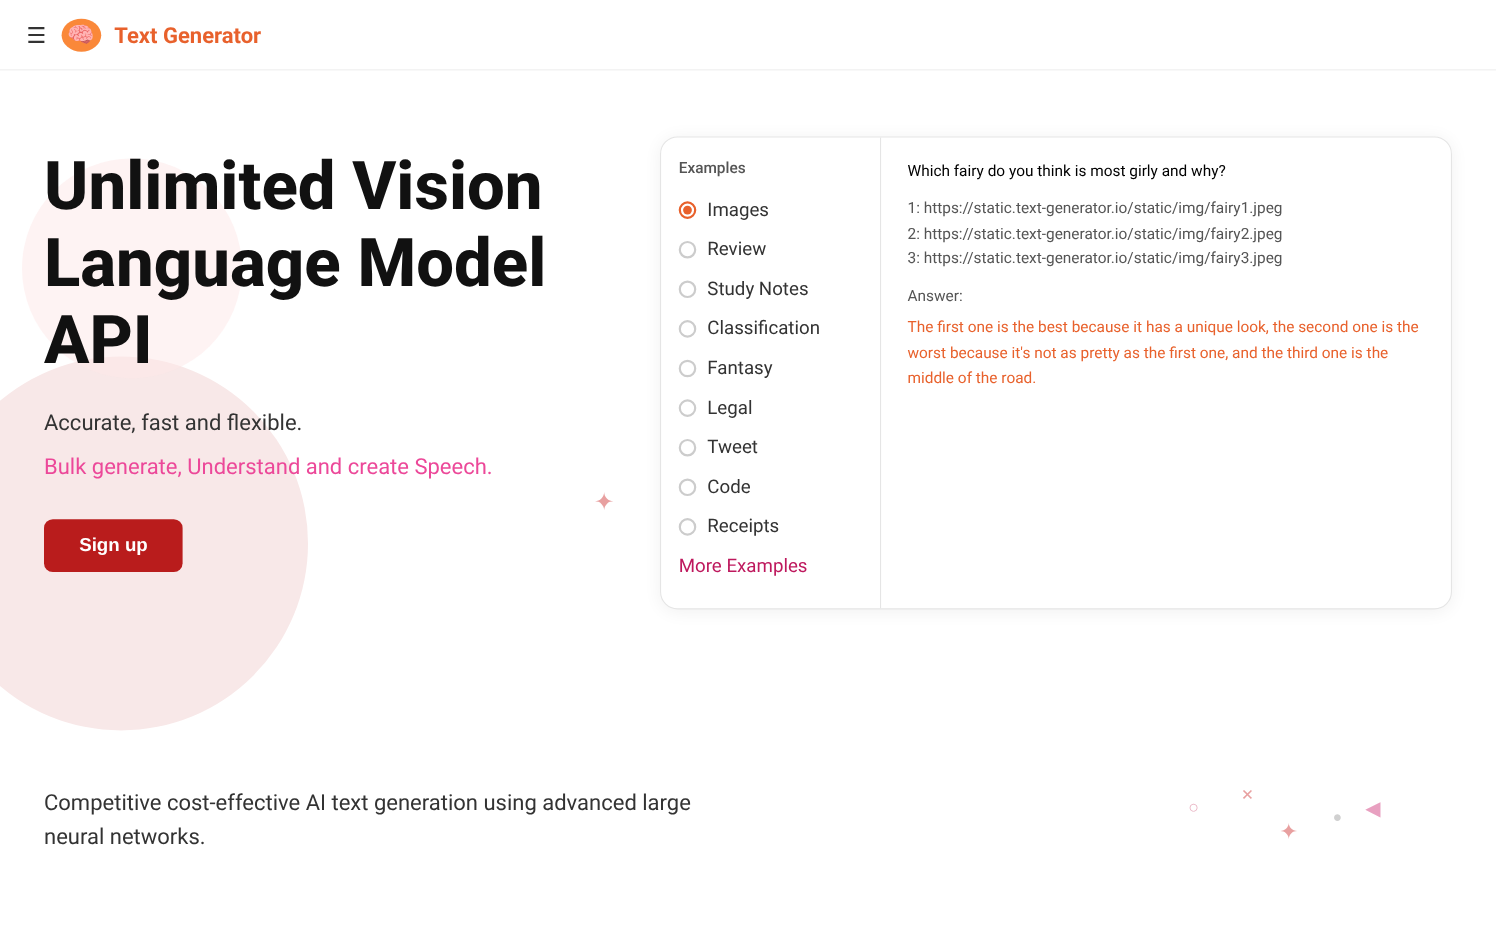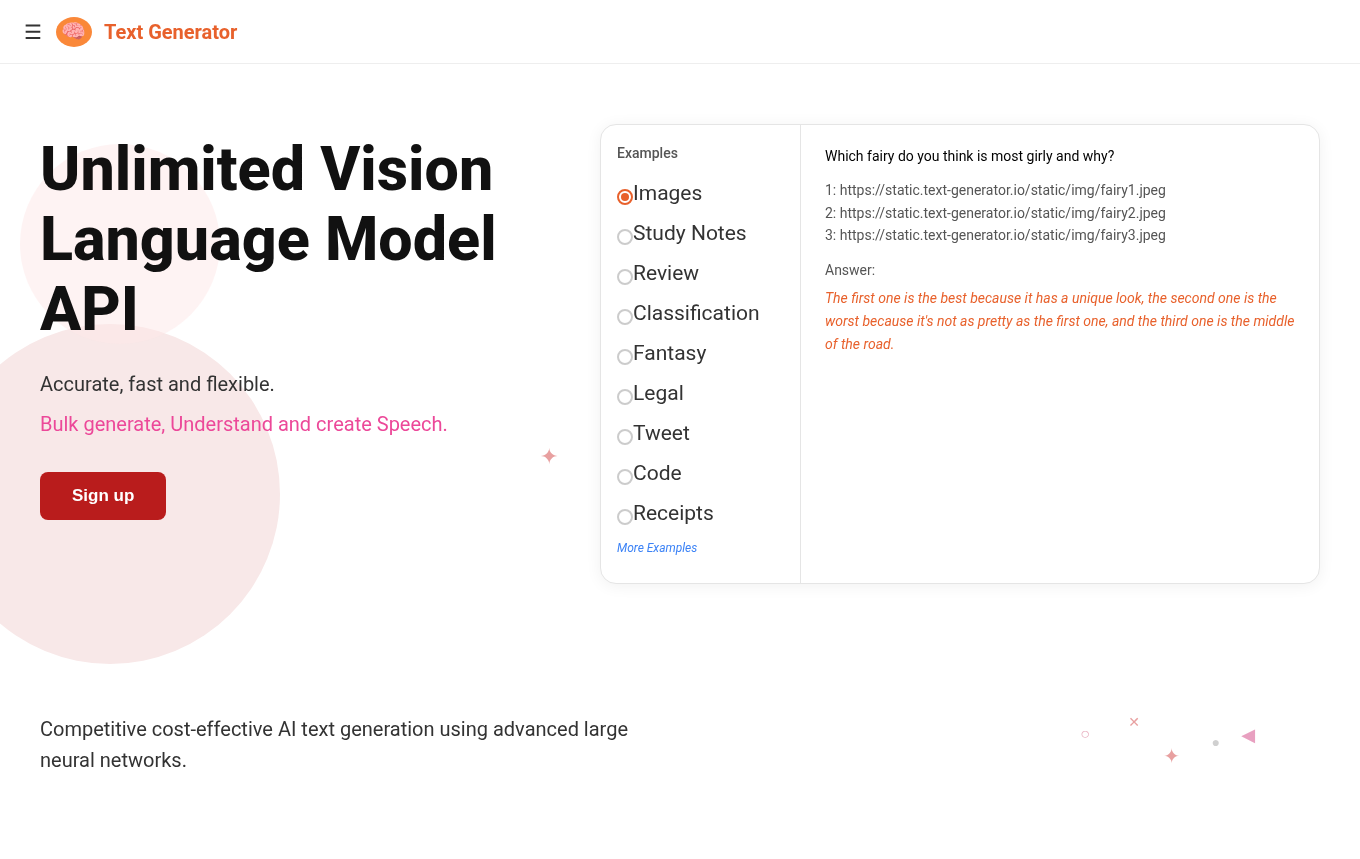--- a/index.html
+++ b/index.html
@@ -130,24 +130,25 @@
       padding: 20px 0;
     }
     .card-sidebar-label {
       font-size: 14px;
       color: #555;
       font-weight: 500;
       padding: 0 16px 12px;
     }
     .card-option {
       display: flex;
-      align-items: flex-end;
+      align-items: center;
+      gap: 10px;
       padding: 8px 16px;
       cursor: pointer;
-      font-size: 21px;
+      font-size: 17px;
       color: #333;
     }
     .radio-dot {
       width: 16px;
       height: 16px;
       border-radius: 50%;
       border: 2px solid #ccc;
       flex-shrink: 0;
       display: flex;
       align-items: center;
@@ -158,25 +159,24 @@
       background: #fff;
     }
     .radio-dot.selected::after {
       content: '';
       width: 8px;
       height: 8px;
       border-radius: 50%;
       background: #e8612c;
     }
     .more-examples {
-      color: #3b82f6;
-      font-size: 12px;
+      color: #be185d;
+      font-size: 17px;
       padding: 8px 16px;
       cursor: pointer;
-      font-style: italic;
     }
     .card-content {
       flex: 1;
       padding: 20px 24px;
       font-size: 14px;
       color: #333;
       line-height: 1.6;
     }
     .card-question {
       color: #000000;
@@ -186,21 +186,20 @@
       color: #555;
       margin-bottom: 12px;
     }
     .card-answer-label {
       color: #555;
       margin-bottom: 6px;
     }
     .card-answer-text {
       color: #e8612c;
       line-height: 1.65;
-      font-style: italic;
     }
 
     
     .competitive-section {
       padding: 0 40px 60px;
       position: relative;
     }
     .competitive-text {
       font-size: 20px;
       color: #333;
@@ -253,25 +252,25 @@
   <div class="hero-card">
     <div class="card-sidebar">
       <div class="card-sidebar-label">Examples</div>
 
       <div class="card-option">
         <span class="radio-dot selected"></span>
         <span>Images</span>
       </div>
       <div class="card-option">
         <span class="radio-dot"></span>
+        <span>Review</span>
+      </div>
+      <div class="card-option">
+        <span class="radio-dot"></span>
         <span>Study Notes</span>
-      </div>
-      <div class="card-option">
-        <span class="radio-dot"></span>
-        <span>Review</span>
       </div>
       <div class="card-option">
         <span class="radio-dot"></span>
         <span>Classification</span>
       </div>
       <div class="card-option">
         <span class="radio-dot"></span>
         <span>Fantasy</span>
       </div>
       <div class="card-option">

